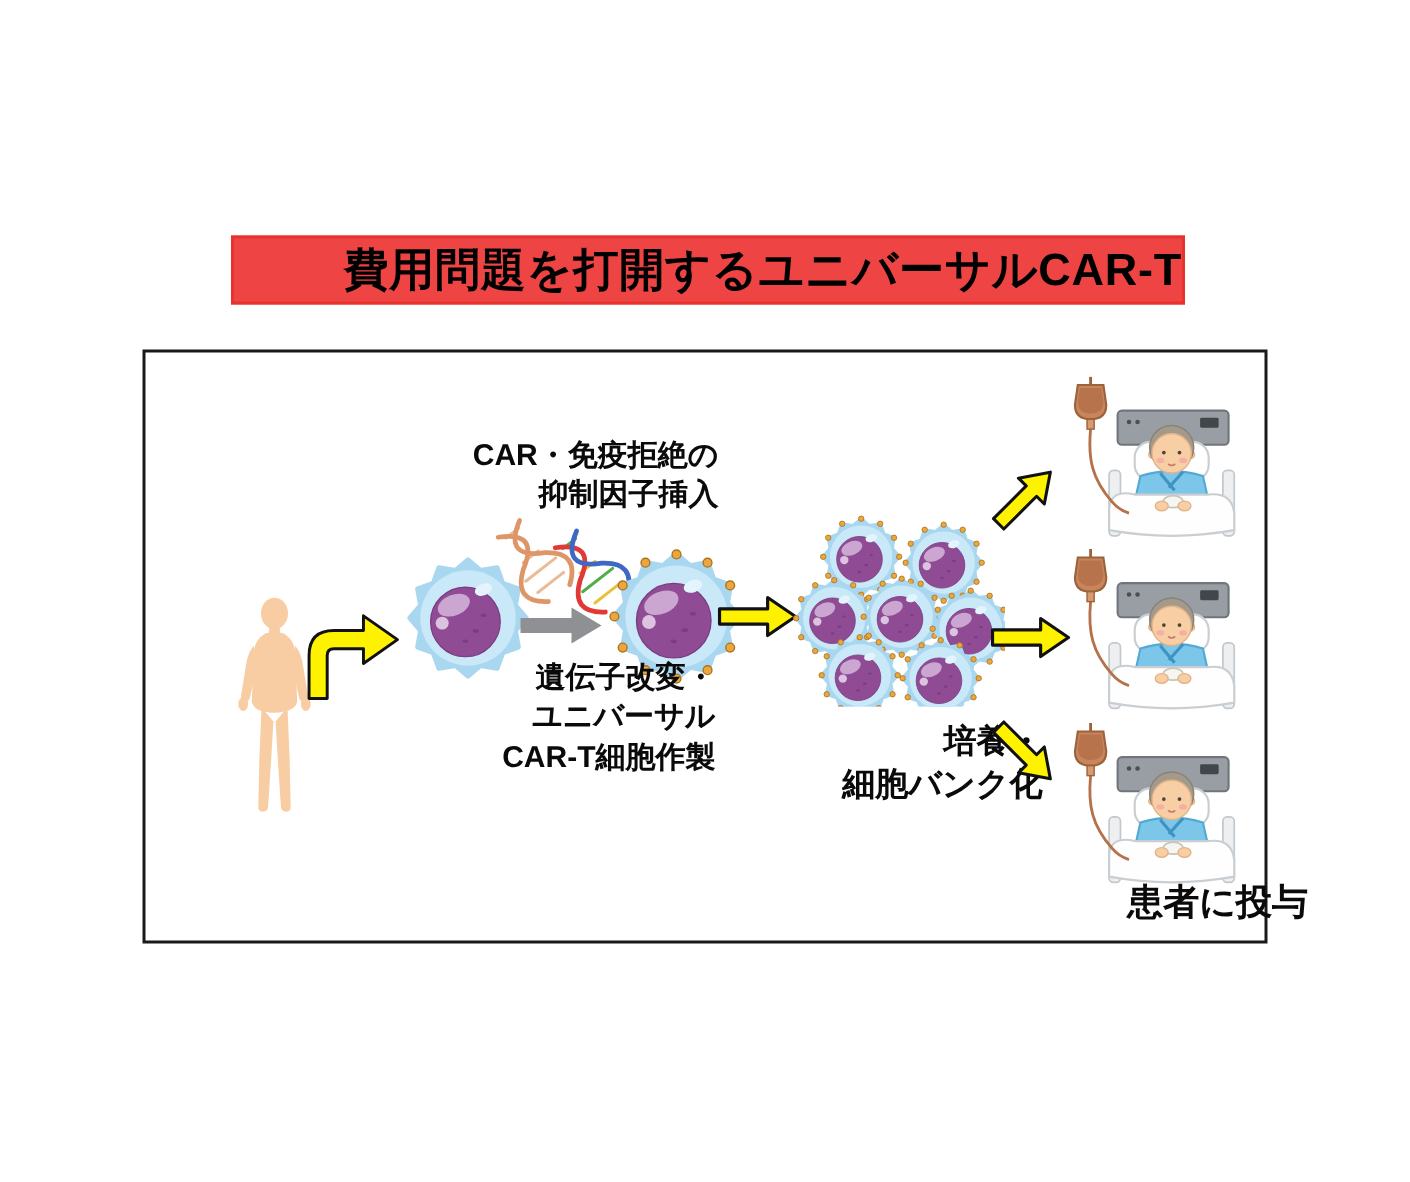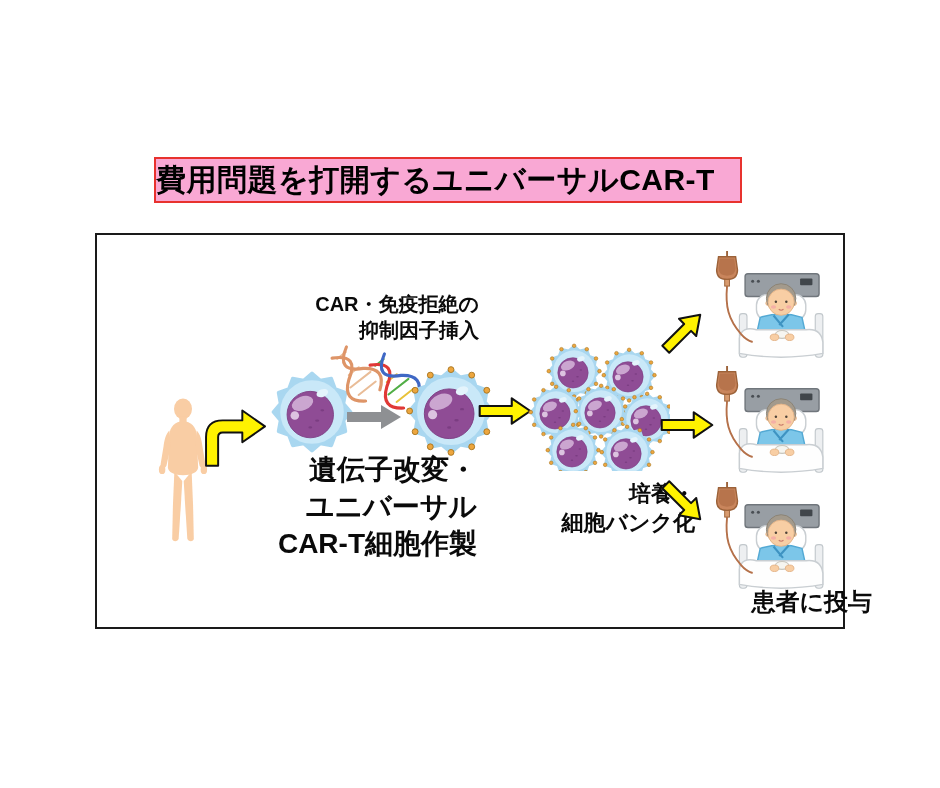--- a/index.html
+++ b/index.html
@@ -2,40 +2,40 @@
 <html><head>
 <meta charset="utf-8">
 <style>
   html,body{margin:0;padding:0;}
   body{
     width:940px;height:788px;background:#ffffff;position:relative;
     font-family:"Liberation Sans","DejaVu Sans",sans-serif;
     overflow:hidden;
   }
   .title-box{
-    position:absolute;left:154px;top:157px;width:588px;height:46px;
-    border:2px solid #E8322E;background:#f9a8d4;
-    display:flex;align-items:center;justify-content:flex-start;
+    position:absolute;left:154px;top:157px;width:636px;height:46px;
+    border:2px solid #E8322E;background:#ef4444;
+    display:flex;align-items:center;justify-content:flex-end;
     box-sizing:border-box;
   }
   .title-text{
     font-size:30px;font-weight:bold;color:#000;letter-spacing:0.5px;white-space:nowrap;
   }
   .diagram-box{
     position:absolute;left:95px;top:233px;width:750px;height:396px;
     border:2px solid #1a1a1a;background:#fff;box-sizing:border-box;
   }
   .abs{position:absolute;}
   .label{
     position:absolute;color:#0a0a0a;font-weight:bold;text-align:right;
     white-space:pre-line;line-height:1.32;
   }
   .lbl-donor{left:10px;top:318px;width:170px;font-size:23px;}
   .lbl-insert{left:210px;top:56px;width:172px;font-size:20px;}
-  .lbl-modify{left:170px;top:217px;width:210px;font-size:28px;}
+  .lbl-modify{left:170px;top:204px;width:210px;font-size:20px;}
   .lbl-culture{left:402px;top:244px;width:196px;font-size:22px;}
   .lbl-admin{left:575px;top:351px;width:200px;font-size:24px;}
   .rot-up{transform:rotate(-45deg);}
   .rot-down{transform:rotate(45deg);}
   .dna{transform:rotate(-38deg);}
   svg{display:block;}
 </style>
 </head>
 <body>
 

